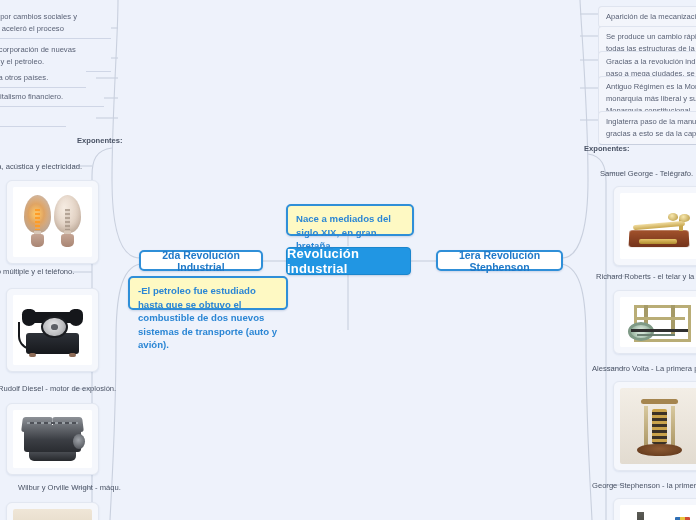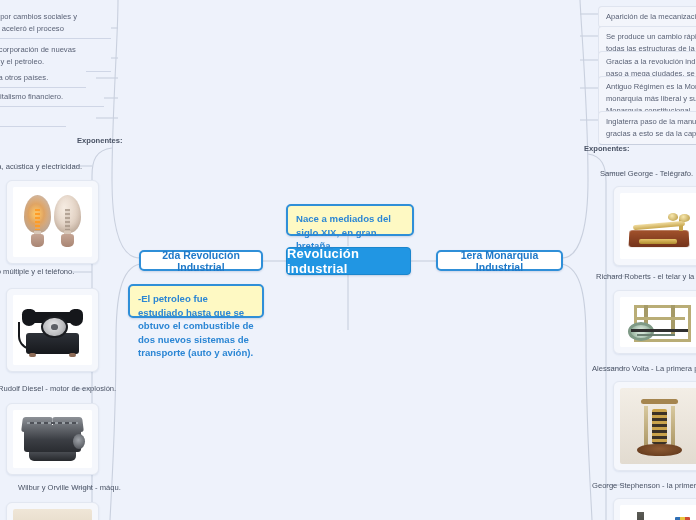--- a/index.html
+++ b/index.html
@@ -342,21 +342,21 @@
     </g>
   </svg>
 
   <div class="node root-node" style="left:286px; top:247px; width:125px; height:28px;">Revolución industrial</div>
 
   <div class="node note-node" style="left:286px; top:204px; width:128px; height:32px;">Nace a mediados del siglo XIX, en gran bretaña.</div>
 
 
   <div class="node branch-node" style="left:139px; top:250px; width:124px; height:21px;">2da Revolución Industrial</div>
 
-  <div class="node note-node" style="left:128px; top:284px; width:136px; height:34px;">-El petroleo fue estudiado hasta que se obtuvo el combustible de dos nuevos sistemas de transporte (auto y avión).</div>
+  <div class="node note-node" style="left:128px; top:276px; width:160px; height:34px;">-El petroleo fue estudiado hasta que se obtuvo el combustible de dos nuevos sistemas de transporte (auto y avión).</div>
 
   <div class="node leaf-node plain" style="left:-55px; top:9px; width:166px;">notablemente por cambios sociales y
 puesto que se aceleró el proceso</div>
   <div class="node leaf-node plain" style="left:-55px; top:42px; width:166px;">gracias a la incorporación de nuevas
 la electricidad y el petroleo.</div>
   <div class="node leaf-node plain" style="left:-55px; top:70px; width:141px;">industrial hacia otros países.</div>
   <div class="node leaf-node plain" style="left:-55px; top:89px; width:159px;">l moderno capitalismo financiero.</div>
   <div class="node leaf-node plain" style="left:-55px; top:109px; width:121px;">por el acero.</div>
 
   <div class="section-label" style="left:74px; top:135px;">Exponentes:</div>
@@ -418,21 +418,21 @@
         
         
         
         
         
         
       </div>
     </div>
   </div>
 
-  <div class="node branch-node" style="left:436px; top:250px; width:127px; height:21px;">1era Monarquía Industrial</div>
+  <div class="node branch-node" style="left:436px; top:250px; width:127px; height:21px;">1era Revolución Stephenson</div>
 
 
   <div class="node leaf-node" style="left:598px; top:6px; width:166px;">Aparición de la mecanización</div>
   <div class="node leaf-node" style="left:598px; top:26px; width:166px;">Se produce un cambio rápido y e
 todas las estructuras de la socie</div>
   <div class="node leaf-node" style="left:598px; top:51px; width:166px;">Gracias a la revolución industrial
 paso a mega ciudades, se produ</div>
   <div class="node leaf-node" style="left:598px; top:76px; width:166px;">Antiguo Régimen es la Monarquí
 monarquía más liberal y sustenta
 Monarquía constitucional.</div>

